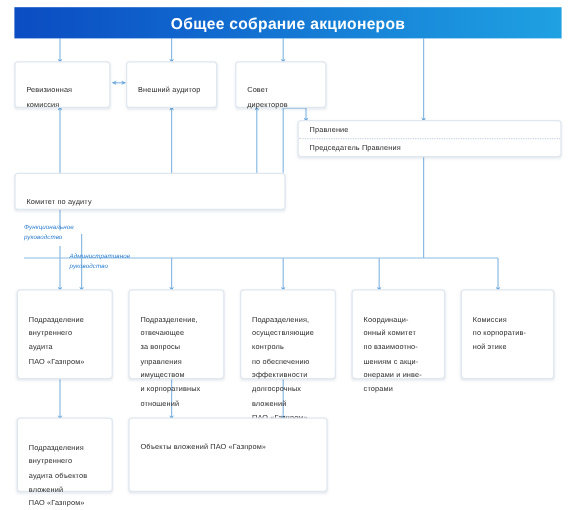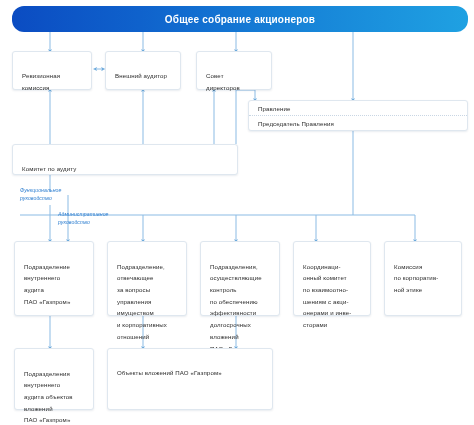--- a/index.html
+++ b/index.html
@@ -36,23 +36,23 @@
     padding:7px 7px 5px 9px;
     white-space:pre-line;
     z-index:2;
   }
   .box.tall{line-height:1.92;}
   
   .banner{
     position:absolute;
     box-sizing:border-box;
     background:linear-gradient(90deg,#0b4cc2 0%,#0f62cc 28%,#1784d8 64%,#1fa1e2 100%);
-    border-radius:12px;
+    border-radius:0;
     color:#ffffff;
-    font-size:10px;
+    font-size:13px;
     font-weight:bold;
     letter-spacing:.02em;
     display:flex;
     align-items:center;
     justify-content:center;
     z-index:3;
   }
   
   .splitbox{
     position:absolute;

